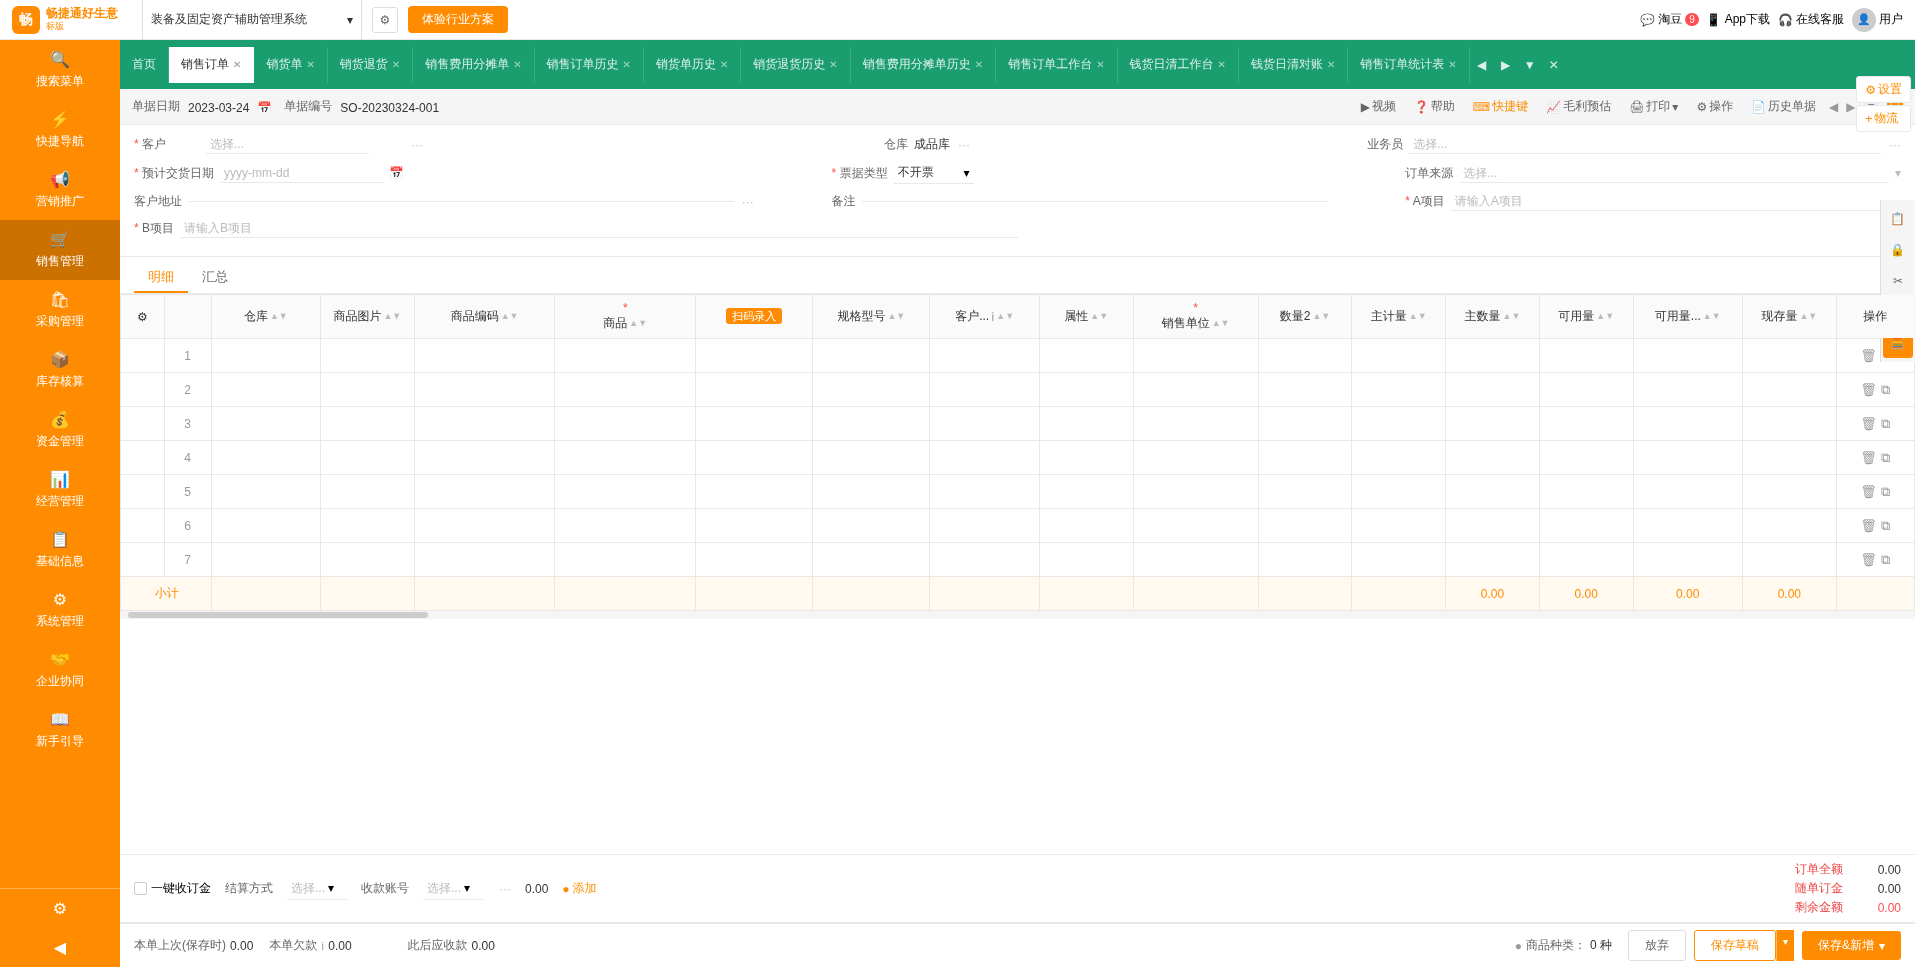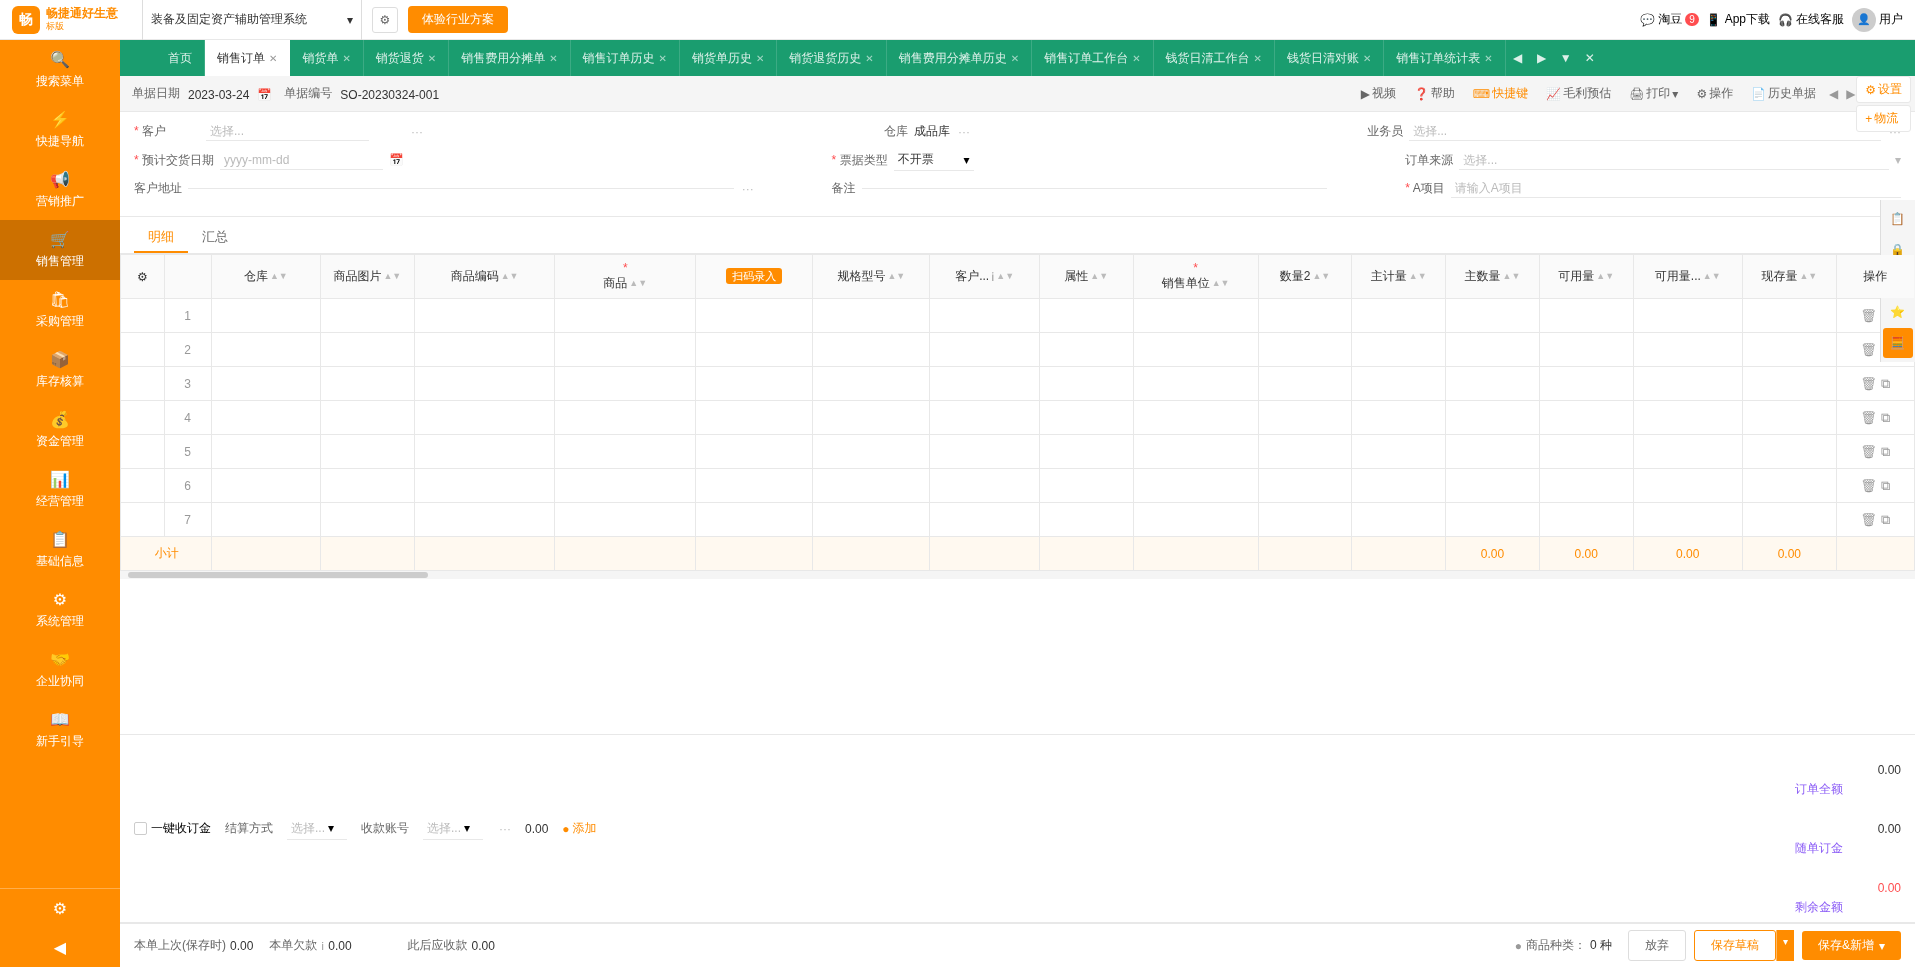--- a/index.html
+++ b/index.html
@@ -26,21 +26,21 @@
     .sidebar-item { display: flex; flex-direction: column; align-items: center; padding: 10px 4px; cursor: pointer; color: #fff; gap: 4px; font-size: 11px; }
     .sidebar-item.active { background: rgba(0,0,0,0.2); }
     .sidebar-item .icon { font-size: 16px; }
     .sidebar-bottom { margin-top: auto; border-top: 1px solid rgba(255,255,255,0.3); }
     .sidebar-bottom .sidebar-item { font-size: 11px; }
 
     
     .right-panel { flex: 1; display: flex; flex-direction: column; overflow: hidden; }
 
     
-    .tab-bar { height: 36px; background: #1a9d6f; display: flex; align-items: center; overflow-x: auto; flex-shrink: 0; padding-left: 36px; }
+    .tab-bar { height: 49px; background: #1a9d6f; display: flex; align-items: center; overflow-x: auto; flex-shrink: 0; }
     .tab-bar::-webkit-scrollbar { display: none; }
     .tab-item { display: flex; align-items: center; gap: 4px; padding: 0 12px; height: 36px; cursor: pointer; color: rgba(255,255,255,0.85); white-space: nowrap; border-right: 1px solid rgba(255,255,255,0.15); font-size: 12px; flex-shrink: 0; }
     .tab-item.active { background: #fff; color: #333; }
     .tab-item.active .tab-close { color: #999; }
     .tab-close { font-size: 10px; color: rgba(255,255,255,0.6); cursor: pointer; }
     .tab-nav-btn { width: 24px; height: 36px; display: flex; align-items: center; justify-content: center; color: rgba(255,255,255,0.85); cursor: pointer; flex-shrink: 0; }
 
     
     .content-area { flex: 1; display: flex; flex-direction: column; overflow: hidden; background: #fff; }
 
@@ -104,21 +104,21 @@
     .payment-row { display: flex; align-items: center; padding: 6px 14px; gap: 14px; border-bottom: 1px solid #e8e8e8; }
     .checkbox-label { display: flex; align-items: center; gap: 4px; cursor: pointer; }
     .checkbox { width: 13px; height: 13px; border: 1px solid #ccc; border-radius: 2px; display: inline-block; }
     .payment-select { border-bottom: 1px solid #e8e8e8; padding: 2px 4px; min-width: 60px; display: flex; align-items: center; gap: 3px; cursor: pointer; }
     .add-btn { display: flex; align-items: center; gap: 3px; color: #ff8c00; cursor: pointer; }
     .amount-display { color: #333; }
     .summary-item { display: flex; align-items: center; gap: 4px; }
     .summary-label { color: #666; }
     .summary-value { color: #333; }
     .order-summary-row { display: flex; align-items: center; gap: 8px; }
-    .order-summary-label { color: #8b5cf6; width: 60px; text-align: right; margin-top: 40px; }
+    .order-summary-label { color: #ef4444; width: 60px; text-align: right; }
     .order-summary-value { color: #333; width: 50px; text-align: right; }
     .btn-discard { background: #fff; border: 1px solid #ddd; color: #666; padding: 6px 16px; border-radius: 3px; cursor: pointer; }
     .btn-save-draft { background: #fff; border: 1px solid #ff8c00; color: #ff8c00; padding: 6px 16px; border-radius: 3px; cursor: pointer; }
     .btn-save-new { background: #ff8c00; border: none; color: #fff; padding: 6px 16px; border-radius: 3px; cursor: pointer; display: flex; align-items: center; gap: 5px; }
 
     .bottom-footer { display: flex; align-items: center; padding: 6px 14px; border-top: 1px solid #e8e8e8; }
 
     
     .float-tools { position: fixed; right: 0; top: 200px; display: flex; flex-direction: column; gap: 1px; background: #f5f5f5; border-left: 1px solid #ddd; padding: 4px 2px; }
     .float-tool { width: 30px; height: 30px; display: flex; align-items: center; justify-content: center; cursor: pointer; color: #666; border-radius: 3px; }
@@ -413,20 +413,26 @@
             <span class="form-label">备注</span>
             <div class="divider-line" style="flex:1;"></div>
           </div>
           <div style="flex:0.1;"></div>
           <div class="form-field" style="flex:0.8;">
             <span class="form-label required">A项目</span>
             <input class="form-input" type="text" placeholder="请输入A项目" style="flex: 1 1 0%; min-width: 100px;">
           </div>
         </div>
 
+        <div class="form-row">
+          <div class="form-field" style="flex:0.5;">
+            <span class="form-label required">B项目</span>
+            <input class="form-input" type="text" placeholder="请输入B项目" style="flex: 1 1 0%; min-width: 140px;">
+          </div>
+        </div>
       </div>
 
       <div class="content-tabs">
         <div class="content-tab active">明细</div>
         <div class="content-tab">汇总</div>
       </div>
 
       <div class="table-wrapper">
         <table class="data-table">
           <colgroup>

